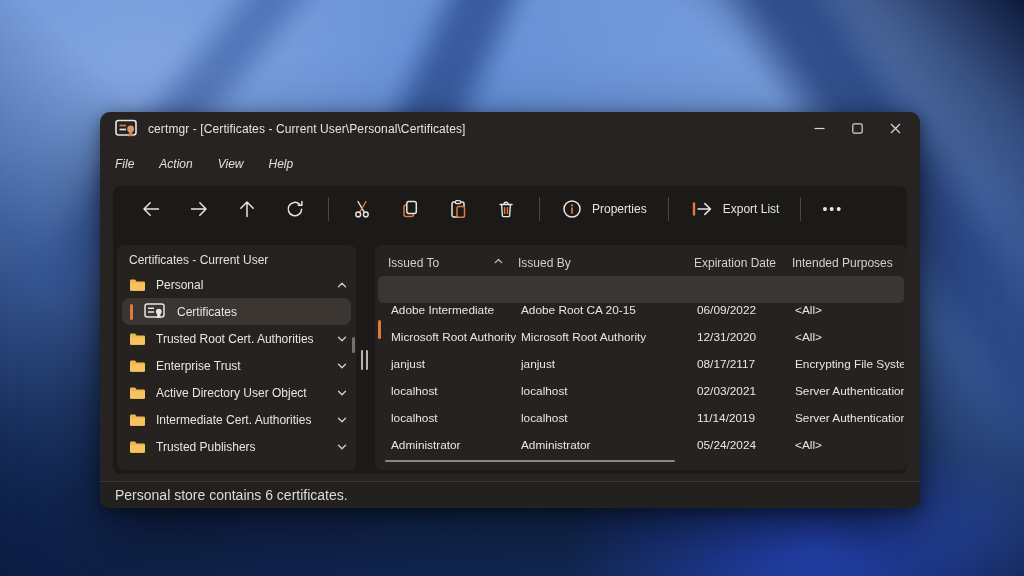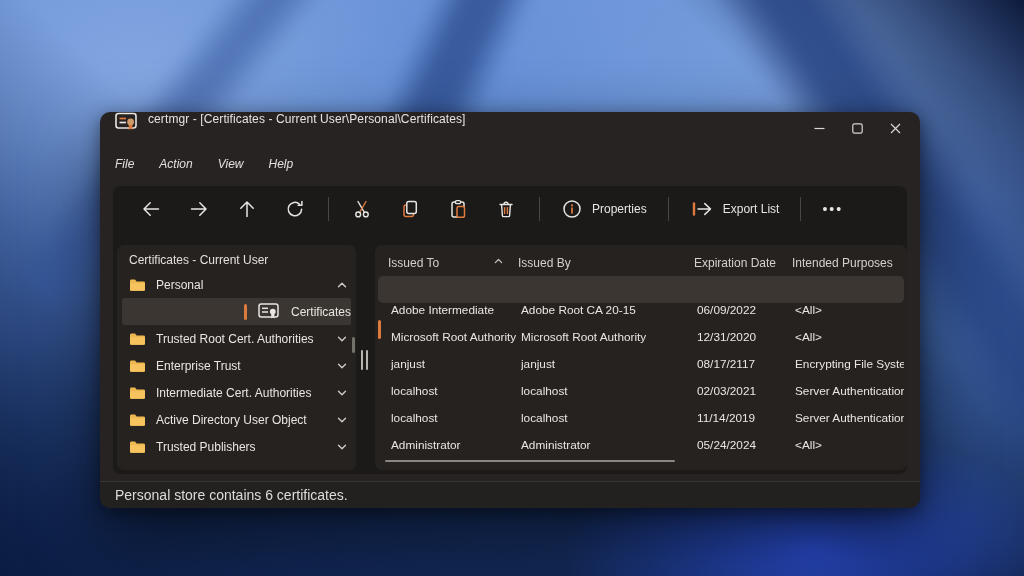--- a/index.html
+++ b/index.html
@@ -28,21 +28,21 @@
 
   
   .window{
     position:absolute; left:100px; top:112px; width:820px; height:396px;
     background:#272322; border-radius:10px;
     box-shadow:0 30px 70px rgba(0,0,0,.55), 0 4px 18px rgba(0,0,0,.45);
     color:#e9e7e4;
   }
 
   
-  .titlebar{ position:absolute; left:0; top:0; width:100%; height:33px; display:flex; }
+  .titlebar{ position:absolute; left:0; top:0; width:100%; height:33px; display:flex; align-items:center; }
   .app-icon{ margin-left:15px; width:22px; height:19px; flex:0 0 auto; }
   .title-text{ margin-left:11px; font-size:12px; color:#e6e4e1; letter-spacing:.1px; }
   .win-controls{ position:absolute; right:6px; top:0; height:33px; display:flex; }
   .win-btn{ width:38px; height:33px; display:flex; align-items:center; justify-content:center; color:#d8d6d3; }
 
   
   .menubar{ position:absolute; left:0; top:38px; height:28px; display:flex; align-items:center; padding-left:15px; gap:25px; }
   .menu-item{ font-size:12px; color:#e2e0dd;font-style:italic; }
 
   
@@ -64,21 +64,21 @@
   .splitter{ position:absolute; left:248px; top:164px; width:9px; height:20px; display:flex; gap:3px; }
   .splitter span{ width:2px; height:20px; background:#b7b4b0; border-radius:1px; }
   .tree-scrollthumb{ position:absolute; right:1px; top:92px; width:3px; height:16px; background:#74716d; border-radius:2px; }
 
   
   .tree-root{ position:absolute; left:12px; top:8px; font-size:12px; color:#e2dfdc; white-space:nowrap; }
   .tree-list{ position:absolute; left:0; top:26px; width:100%; }
   .tree-row{ position:relative; height:27px; display:flex; align-items:center; padding-left:12px; }
   .tree-row .label{ font-size:12px; color:#e8e6e3; margin-left:10px; white-space:nowrap; }
   .tree-row .chev{ position:absolute; right:8px; width:12px; height:12px; }
-  .tree-row.selected{ margin:0 5px; padding-left:8px; background:#3b3631; border-radius:2px;justify-content:flex-end; }
+  .tree-row.selected{ margin:0 5px; padding-left:8px; background:#3b3631; border-radius:8px; }
   .sel-bar{ width:3px; height:16px; background:#de7a3e; border-radius:2px; margin-right:11px; }
   .tree-row.selected .label{ margin-left:12px; }
 
   
   .thead{ position:absolute; left:13px; top:5px; right:6px; height:25px; display:flex; align-items:center; }
   .hc{ font-size:12px; color:#d3d0cd; white-space:nowrap; }
   .c1{ width:130px; display:flex; align-items:flex-start; }
   .c2{ width:176px; }
   .c3{ width:98px; }
   .c4{ flex:1; }
@@ -266,33 +266,33 @@
                 <svg width="12" height="12" viewBox="0 0 12 12" style="">
                   <path d="M2.5 4.3 L6 7.8 L9.5 4.3" fill="none" stroke="#cfccc8" stroke-width="1.4" stroke-linecap="round" stroke-linejoin="round"></path>
                 </svg>
               </span>
             </div>
             <div class="tree-row">
               <svg width="17" height="14" viewBox="0 0 17 14">
                 <path d="M1 3 Q1 1.6 2.4 1.6 L6 1.6 L7.6 3.4 L14.6 3.4 Q16 3.4 16 4.8 L16 11.4 Q16 12.8 14.6 12.8 L2.4 12.8 Q1 12.8 1 11.4 Z" fill="#efb750"></path>
                 <path d="M1 5.2 L16 5.2 L16 11.4 Q16 12.8 14.6 12.8 L2.4 12.8 Q1 12.8 1 11.4 Z" fill="#f6c35e"></path>
               </svg>
+              <span class="label">Active Directory User Object</span>
+              <span class="chev">
+                <svg width="12" height="12" viewBox="0 0 12 12" style="">
+                  <path d="M2.5 4.3 L6 7.8 L9.5 4.3" fill="none" stroke="#cfccc8" stroke-width="1.4" stroke-linecap="round" stroke-linejoin="round"></path>
+                </svg>
+              </span>
+            </div>
+            <div class="tree-row">
+              <svg width="17" height="14" viewBox="0 0 17 14">
+                <path d="M1 3 Q1 1.6 2.4 1.6 L6 1.6 L7.6 3.4 L14.6 3.4 Q16 3.4 16 4.8 L16 11.4 Q16 12.8 14.6 12.8 L2.4 12.8 Q1 12.8 1 11.4 Z" fill="#efb750"></path>
+                <path d="M1 5.2 L16 5.2 L16 11.4 Q16 12.8 14.6 12.8 L2.4 12.8 Q1 12.8 1 11.4 Z" fill="#f6c35e"></path>
+              </svg>
               <span class="label">Intermediate Cert. Authorities</span>
-              <span class="chev">
-                <svg width="12" height="12" viewBox="0 0 12 12" style="">
-                  <path d="M2.5 4.3 L6 7.8 L9.5 4.3" fill="none" stroke="#cfccc8" stroke-width="1.4" stroke-linecap="round" stroke-linejoin="round"></path>
-                </svg>
-              </span>
-            </div>
-            <div class="tree-row">
-              <svg width="17" height="14" viewBox="0 0 17 14">
-                <path d="M1 3 Q1 1.6 2.4 1.6 L6 1.6 L7.6 3.4 L14.6 3.4 Q16 3.4 16 4.8 L16 11.4 Q16 12.8 14.6 12.8 L2.4 12.8 Q1 12.8 1 11.4 Z" fill="#efb750"></path>
-                <path d="M1 5.2 L16 5.2 L16 11.4 Q16 12.8 14.6 12.8 L2.4 12.8 Q1 12.8 1 11.4 Z" fill="#f6c35e"></path>
-              </svg>
-              <span class="label">Active Directory User Object</span>
               <span class="chev">
                 <svg width="12" height="12" viewBox="0 0 12 12" style="">
                   <path d="M2.5 4.3 L6 7.8 L9.5 4.3" fill="none" stroke="#cfccc8" stroke-width="1.4" stroke-linecap="round" stroke-linejoin="round"></path>
                 </svg>
               </span>
             </div>
             <div class="tree-row">
               <svg width="17" height="14" viewBox="0 0 17 14">
                 <path d="M1 3 Q1 1.6 2.4 1.6 L6 1.6 L7.6 3.4 L14.6 3.4 Q16 3.4 16 4.8 L16 11.4 Q16 12.8 14.6 12.8 L2.4 12.8 Q1 12.8 1 11.4 Z" fill="#efb750"></path>
                 <path d="M1 5.2 L16 5.2 L16 11.4 Q16 12.8 14.6 12.8 L2.4 12.8 Q1 12.8 1 11.4 Z" fill="#f6c35e"></path>

